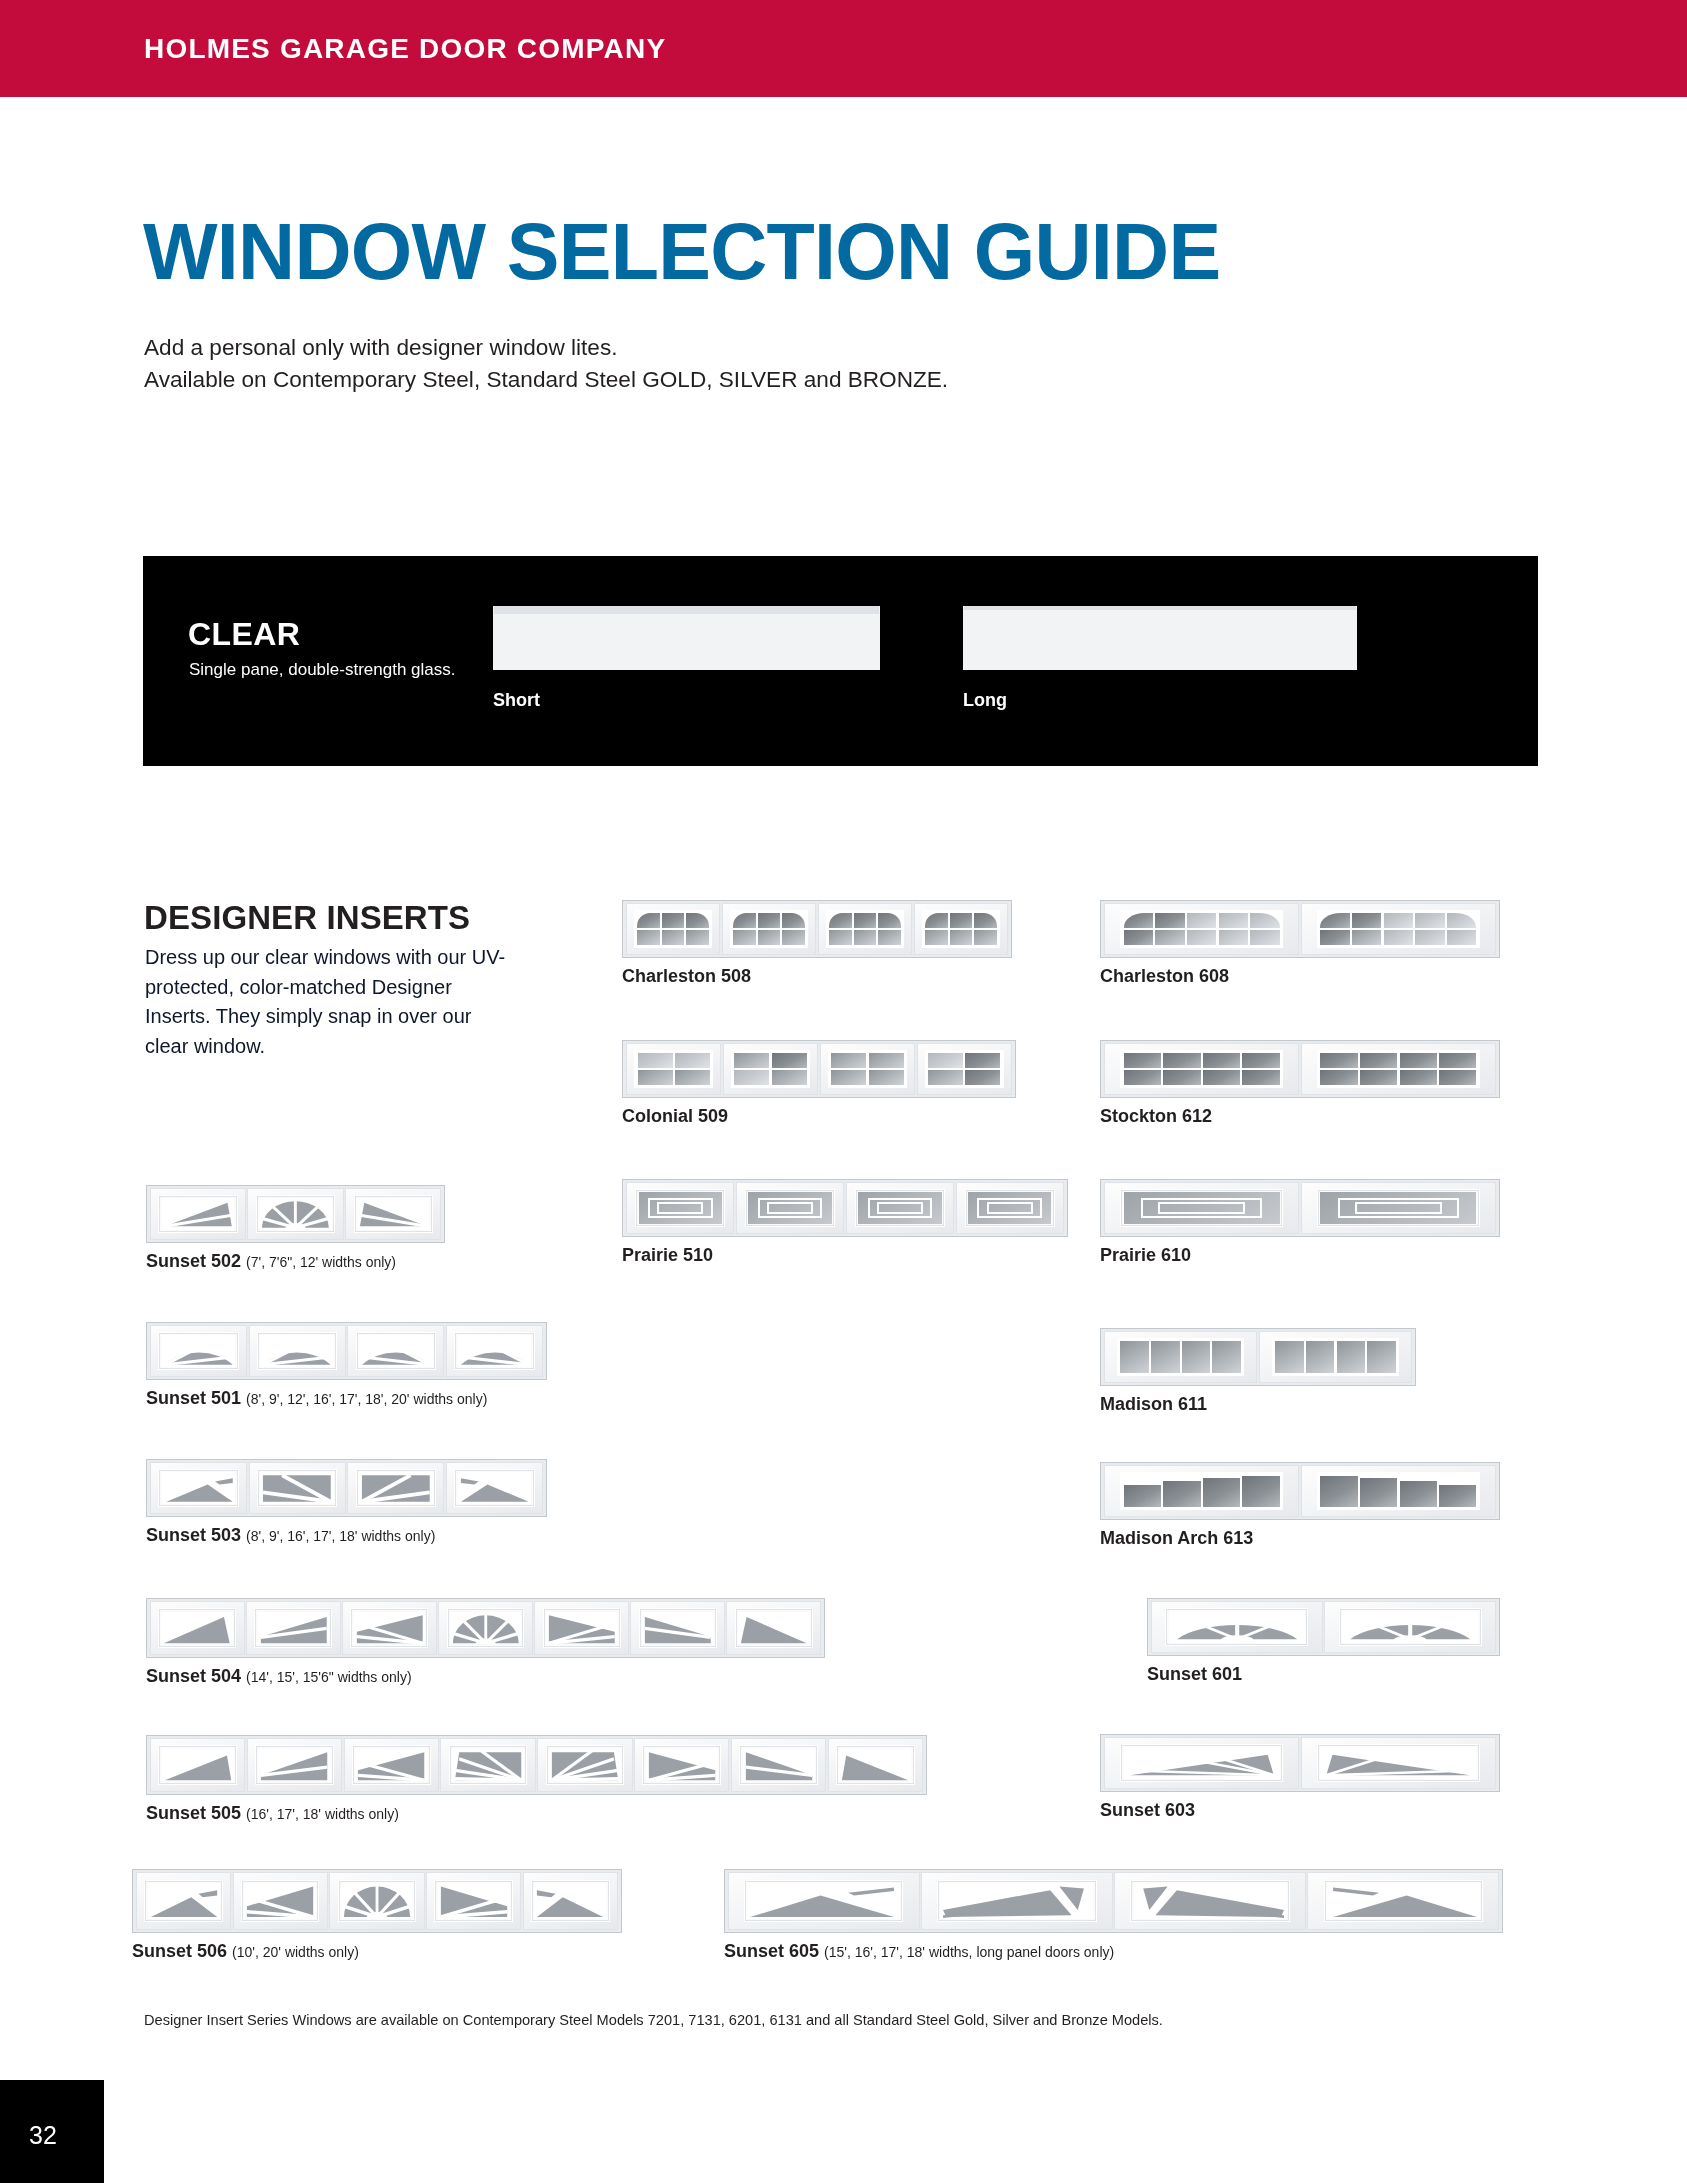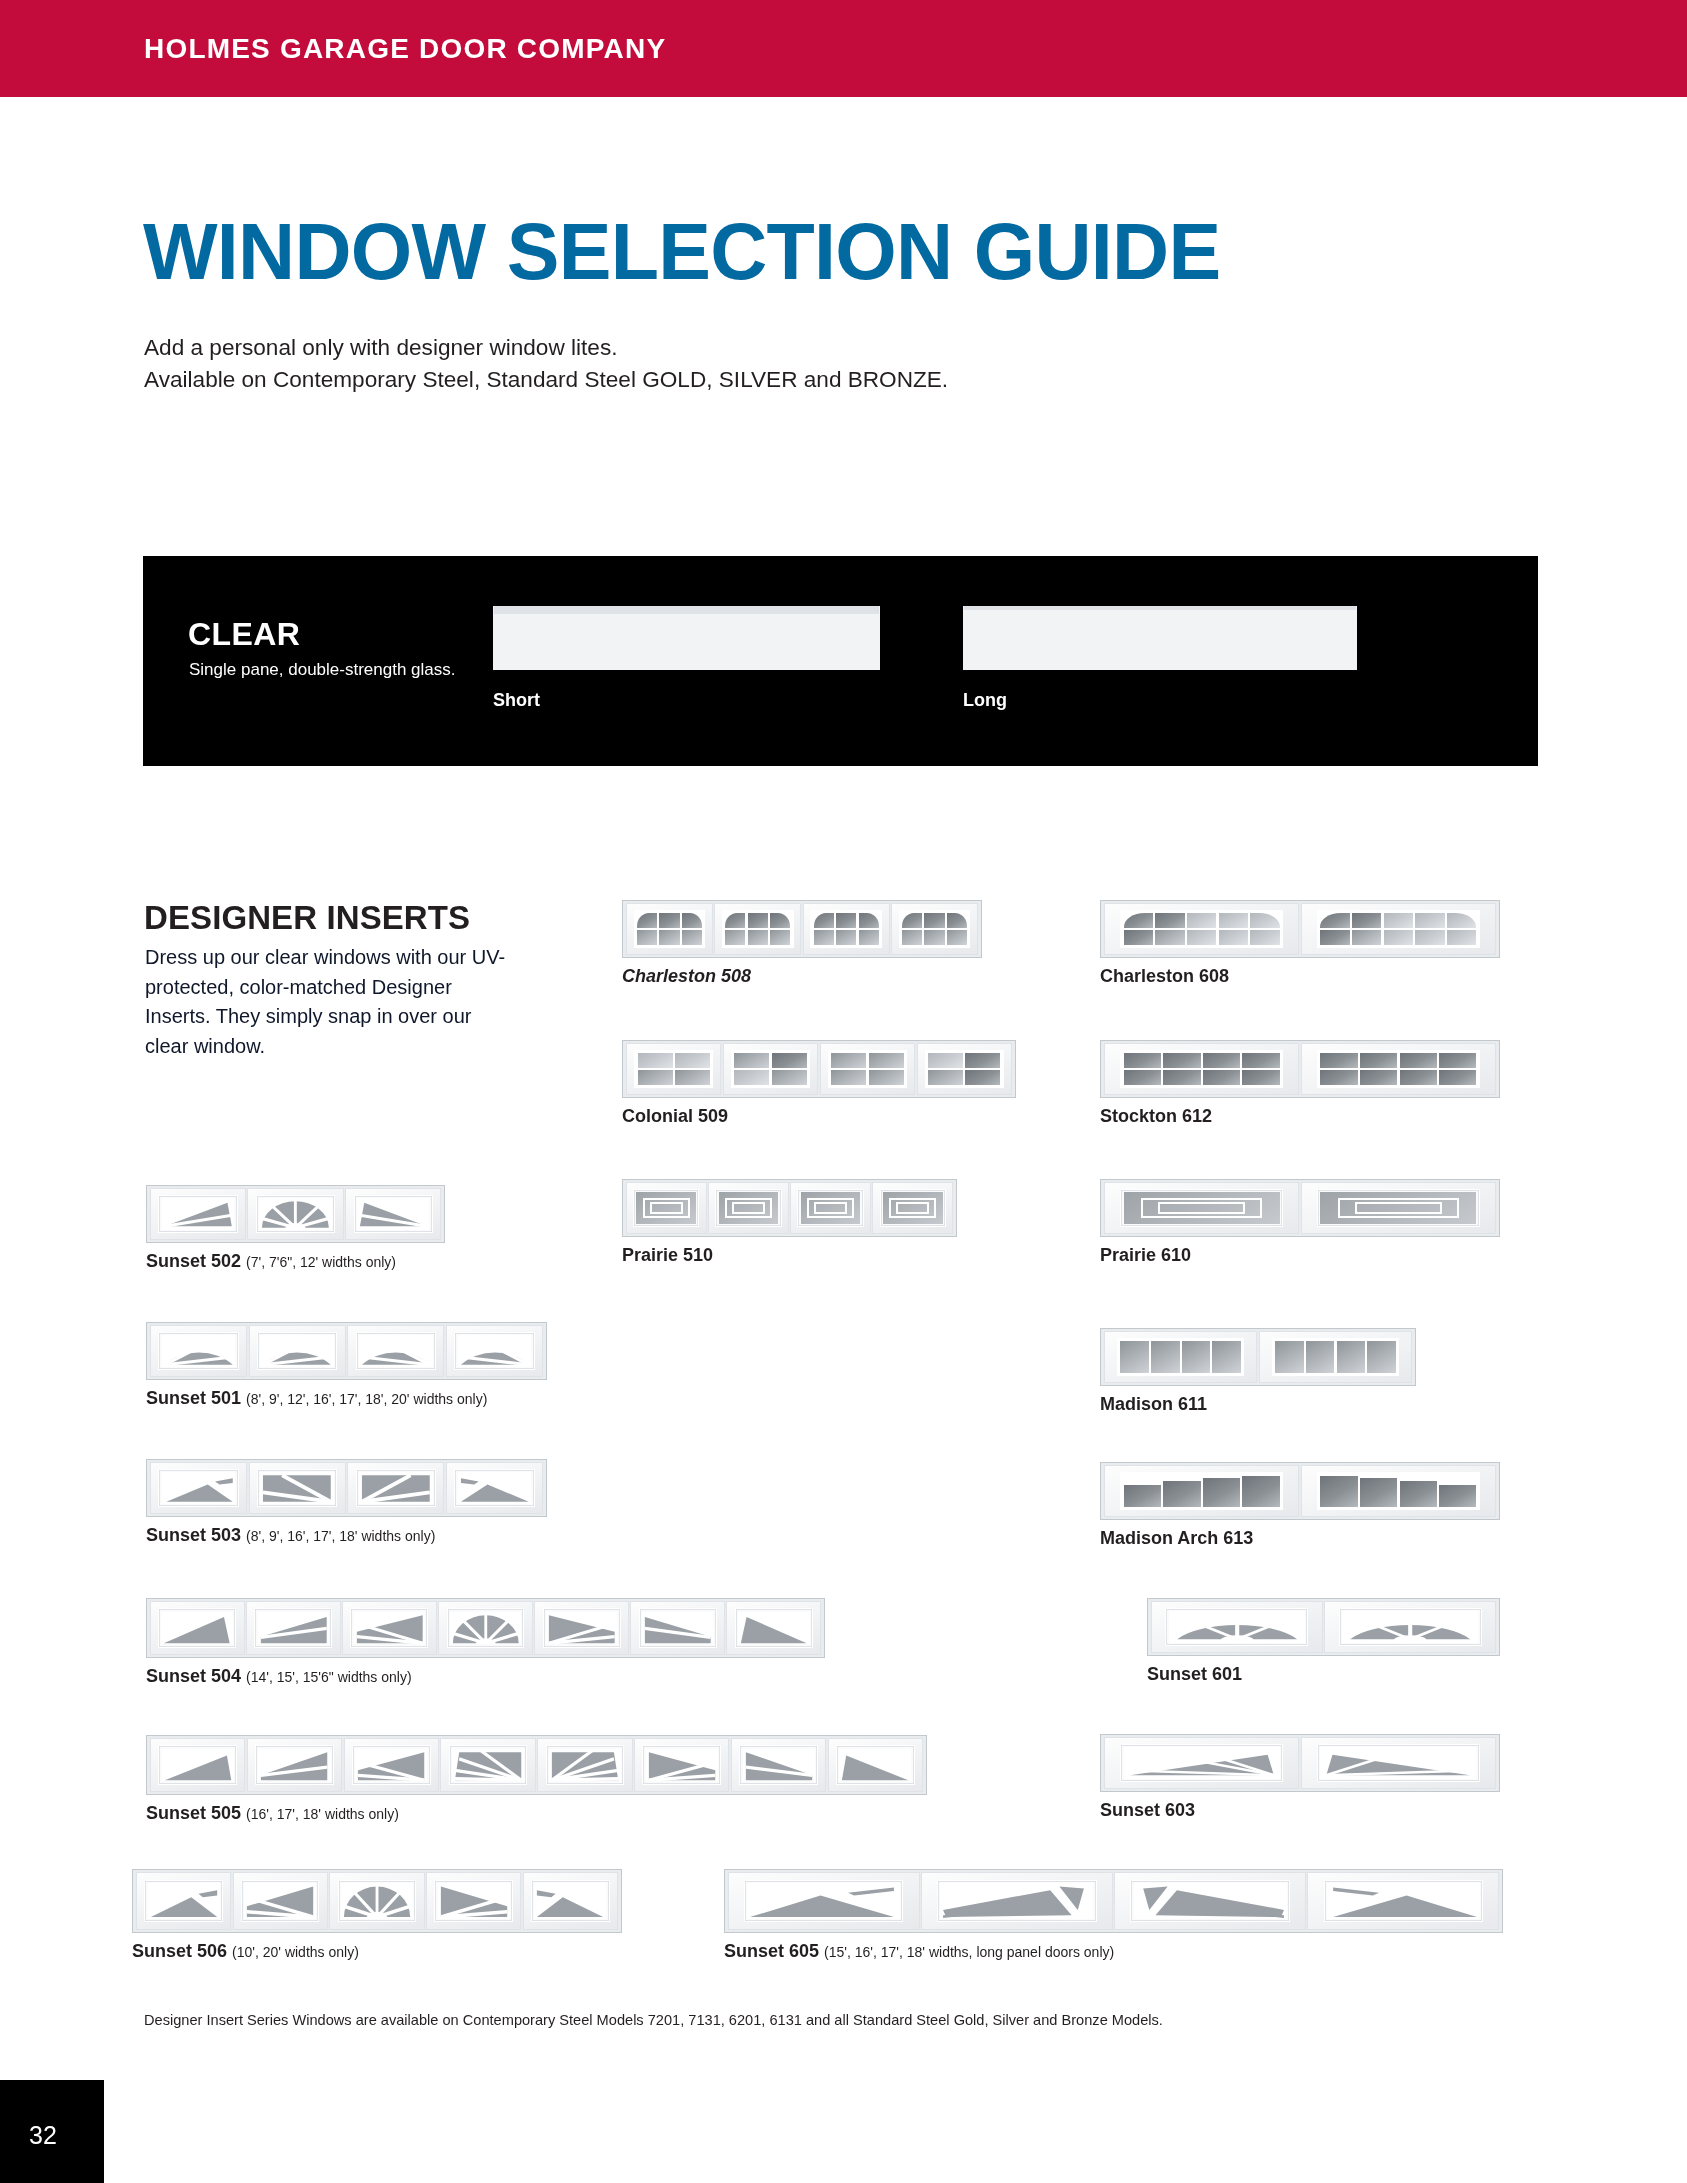--- a/index.html
+++ b/index.html
@@ -187,21 +187,21 @@
       <div class="panel tight">
           <div class="inner"></div>
         </div>
     </div>
   </div>
   <div class="clear-lbl-b">Long</div>
 
   <div class="di-head">DESIGNER INSERTS</div>
   <div class="di-body">Dress up our clear windows with our UV-protected, color-matched Designer Inserts. They simply snap in over our clear window.</div>
 
-  <div class="item" style="left:622px; top:900px; width:360px;font-style:italic;">
+  <div class="item" style="left:622px; top:900px; width:390px;">
     <div class="frame" style="height:58px;">
       <div class="panel">
           <div class="inner">
             <div class="grid arch" style="grid-template-columns:1fr 1fr 1fr; grid-template-rows:1fr 1fr;">
               <div class="lite d" style="border-top-left-radius:60% 90%"></div>
               <div class="lite d"></div>
               <div class="lite d" style="border-top-right-radius:60% 90%"></div>
               <div class="lite"></div>
               <div class="lite"></div>
               <div class="lite"></div>
@@ -287,21 +287,21 @@
               <div class="lite d"></div>
               <div class="lite"></div>
               <div class="lite d"></div>
             </div>
           </div>
         </div>
     </div>
     <div class="cap"><span>Colonial 509</span></div>
   </div>
 
-  <div class="item" style="left:622px; top:1179px; width:335px;">
+  <div class="item" style="left:622px; top:1179px; width:446px;">
     <div class="frame" style="height:58px;">
       <div class="panel">
           <div class="inner">
             <div class="prairie"></div>
           </div>
         </div>
       <div class="panel">
           <div class="inner">
             <div class="prairie"></div>
           </div>

